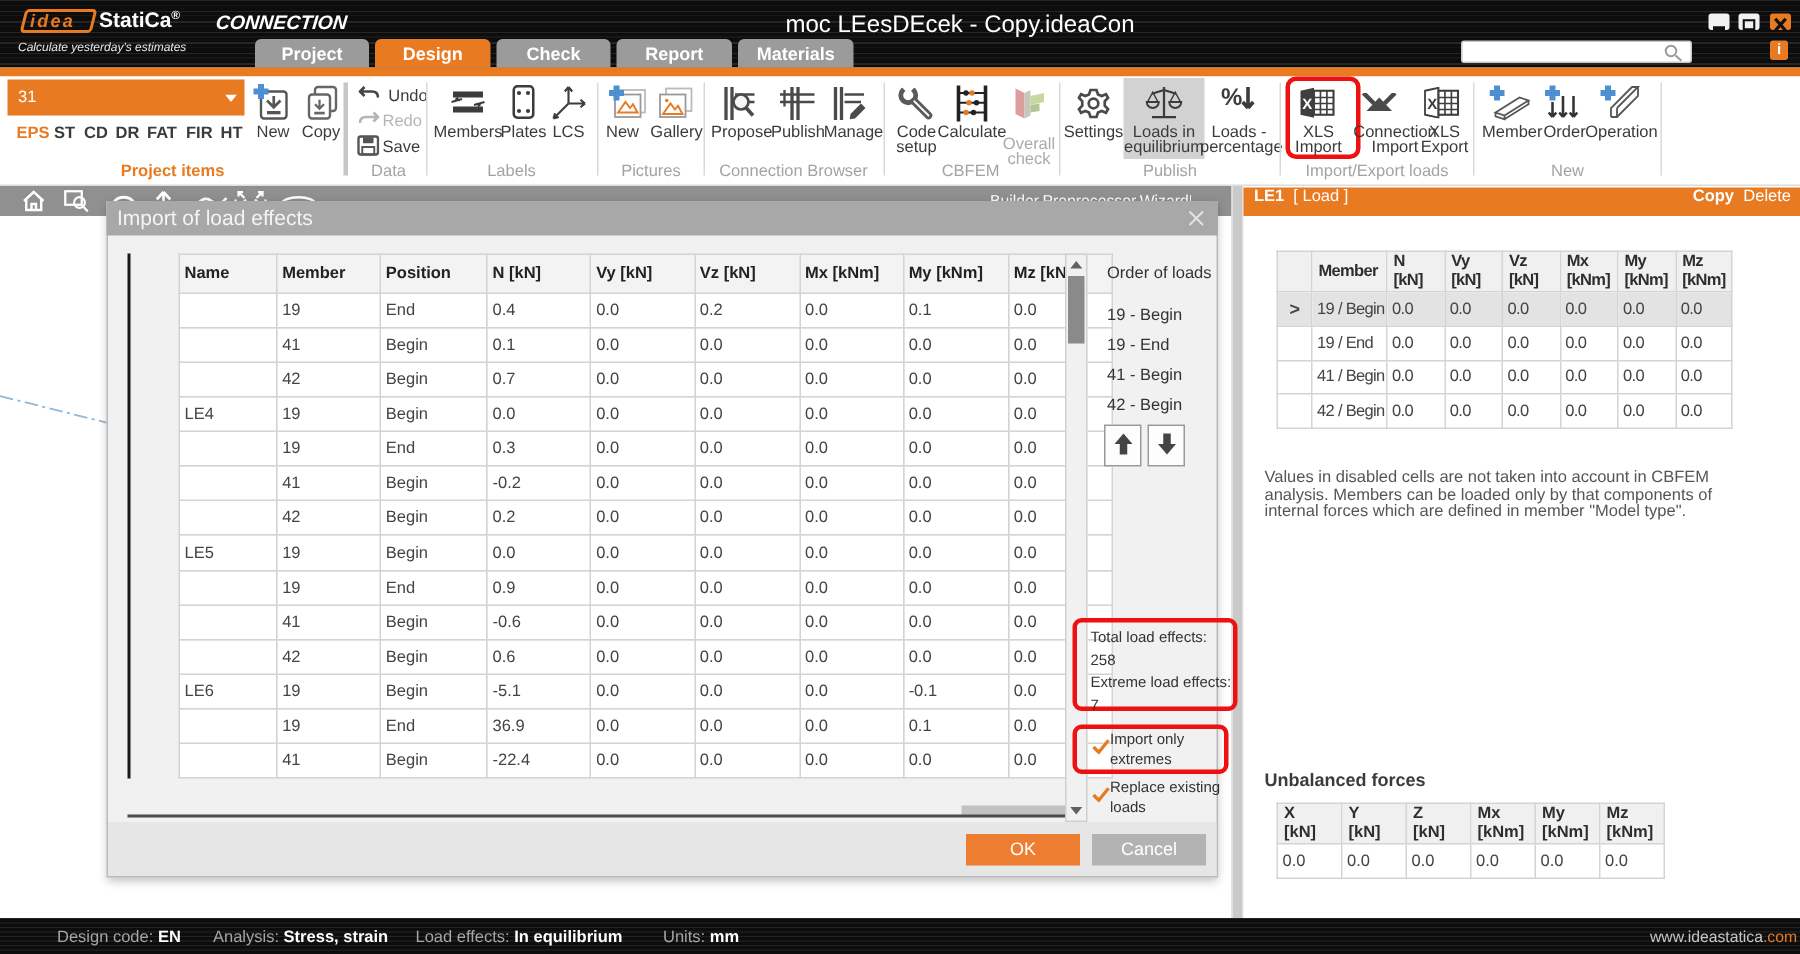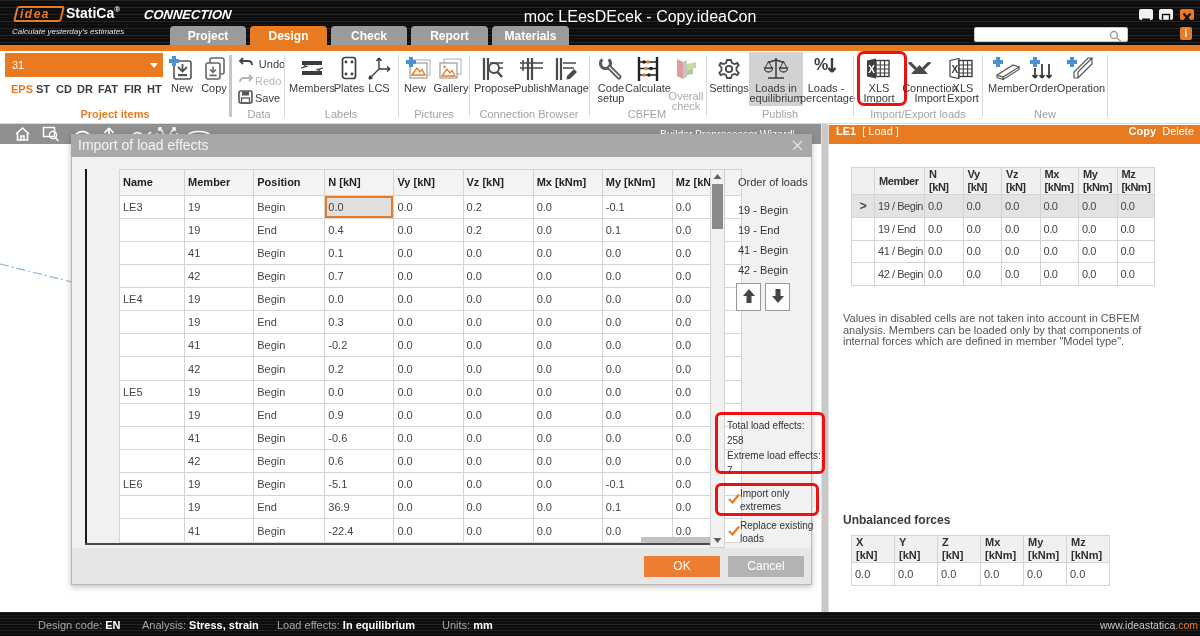--- a/index.html
+++ b/index.html
@@ -448,31 +448,20 @@
               <td><b>Member</b></td>
               <td><b>Position</b></td>
               <td><b>N [kN]</b></td>
               <td><b>Vy [kN]</b></td>
               <td><b>Vz [kN]</b></td>
               <td><b>Mx [kNm]</b></td>
               <td><b>My [kNm]</b></td>
               <td><b>Mz [kNm]</b></td>
             </tr>
         <tr>
-              <td>LE3</td>
-              <td>19</td>
-              <td>Begin</td>
-              <td class="selcell">0.0</td>
-              <td>0.0</td>
-              <td>0.2</td>
-              <td>0.0</td>
-              <td>-0.1</td>
-              <td>0.0</td>
-            </tr>
-        <tr>
               <td></td>
               <td>19</td>
               <td>End</td>
               <td>0.4</td>
               <td>0.0</td>
               <td>0.2</td>
               <td>0.0</td>
               <td>0.1</td>
               <td>0.0</td>
             </tr>

